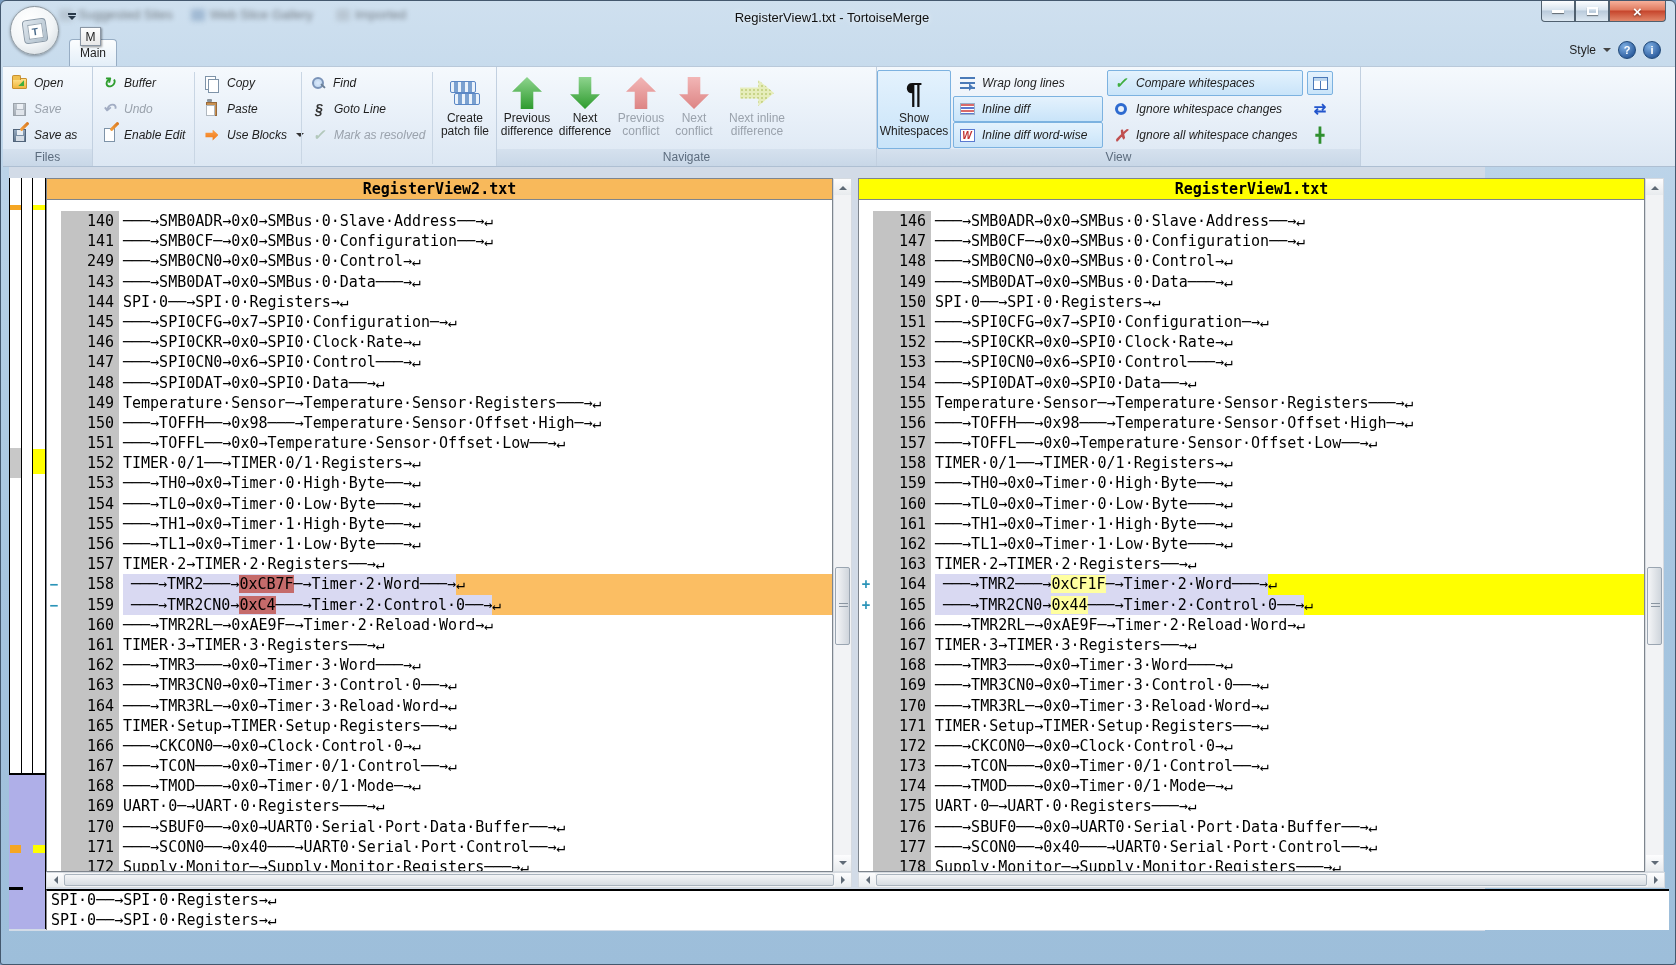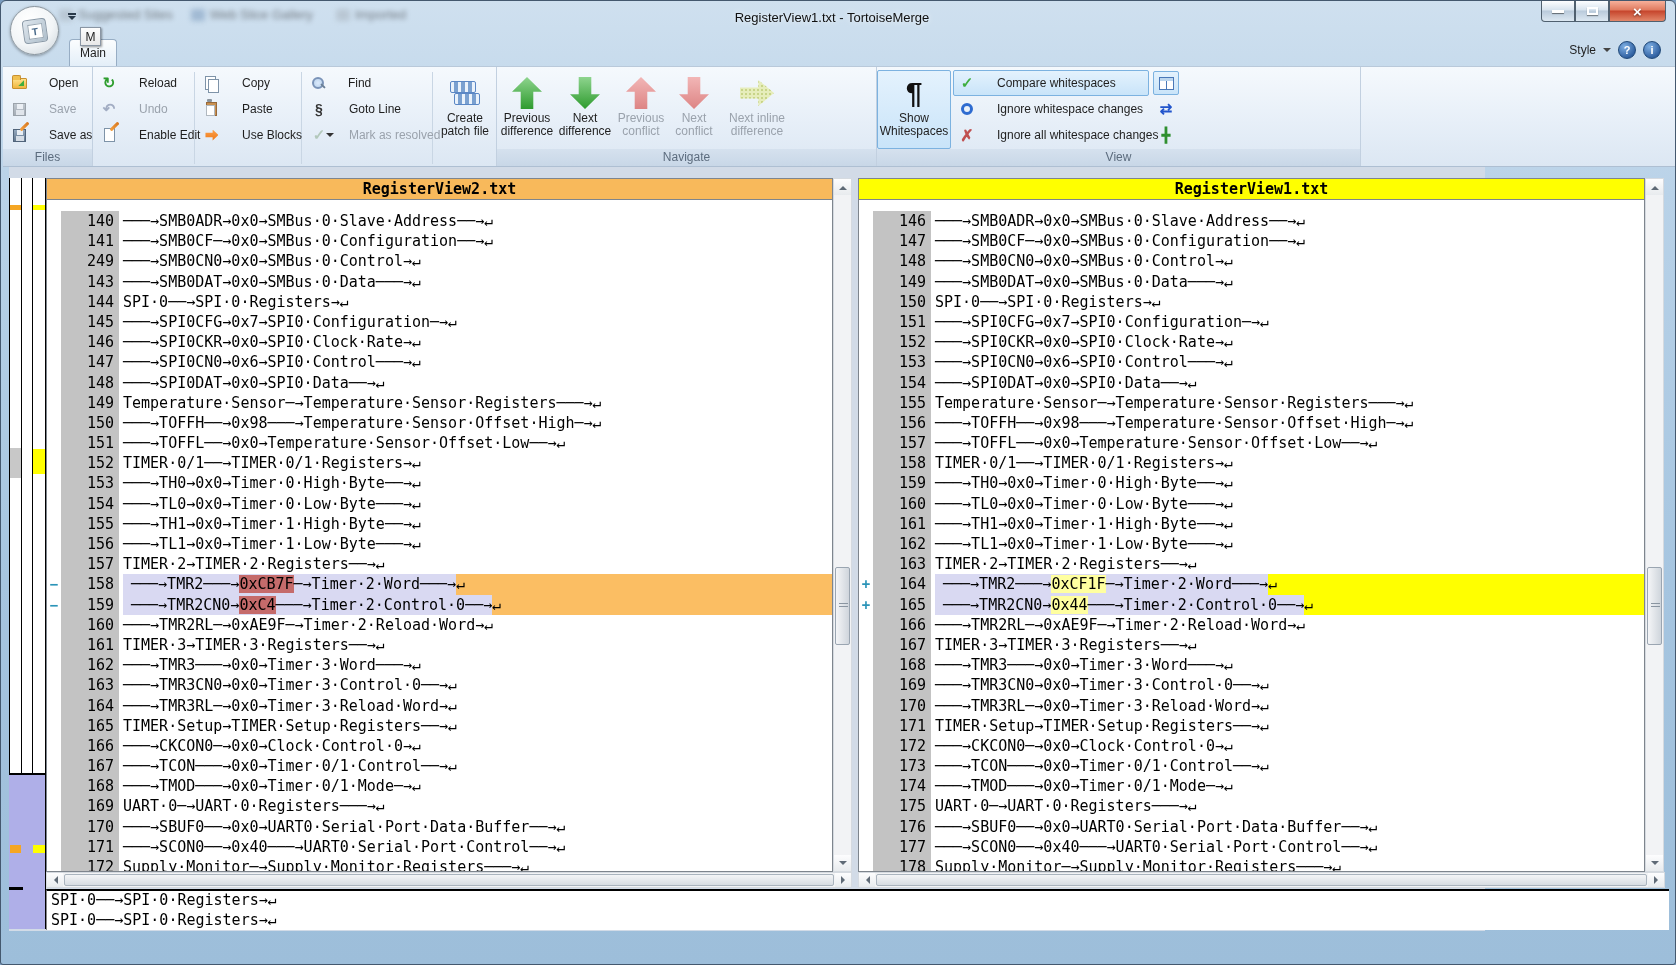--- a/index.html
+++ b/index.html
@@ -40,21 +40,21 @@
   .caret-dn { width:0; height:0; border:4px solid transparent; border-top-color:#444; margin-top:4px; }
   .roundbtn { width:18px; height:18px; border-radius:50%; background:radial-gradient(circle at 35% 30%,#7fb0e4,#2d5d9e 75%); border:1px solid #1e4878; color:#fff; font-size:11px; font-weight:bold; text-align:center; line-height:16px; }
   
   .ribbon { position:absolute; left:2px; top:65px; width:1672px; height:101px;
     background:linear-gradient(180deg,#f5f9fd 0%,#e7eff8 55%,#dce7f3 100%); border-top:1px solid #b9c9da; border-bottom:1px solid #aebfd2; display:flex; }
   .rgroup { display:flex; flex-direction:column; border-right:1px solid #c2d0e0; }
   .rbody { flex:1; display:flex; padding-top:3px; }
   .rlabel { height:17px; background:linear-gradient(180deg,#d5e1ee,#c8d7e7); color:#5c6c7e; font-size:12px; text-align:center; line-height:16px; position:relative; }
   .rcol { display:flex; flex-direction:column; padding:0 2px; }
   .vsep { width:1px; background:#c9d6e4; margin:2px 1px; }
-  .sbtn { height:26px; display:flex; align-items:center; gap:22px; padding:0 5px; font-size:12px; color:#1e1e1e; border:1px solid transparent; border-radius:2px; white-space:nowrap; }
+  .sbtn { height:26px; display:flex; align-items:center; gap:7px; padding:0 5px; font-size:12px; color:#1e1e1e; border:1px solid transparent; border-radius:2px; white-space:nowrap;font-style:italic; }
   .sbtn .lbl { position:relative; top:0; }
   .sbtn.dis { color:#9aa2ac; }
   .sbtn.dis .ic { opacity:.55; filter:grayscale(.6); }
   .sbtn.on, .bbtn.on, .qbtn.on { background:linear-gradient(180deg,#e4f2fd,#c9e4f9); border:1px solid #7cb2e0; }
   .bbtn { display:flex; flex-direction:column; align-items:center; justify-content:flex-start; text-align:center; font-size:12px; line-height:13px; color:#1e1e1e; padding:3px 2px 1px; border:1px solid transparent; border-radius:2px; }
   .bbtn.dis { color:#9aa2ac; }
   .bbtn .bic { height:38px; display:flex; align-items:center; justify-content:center; }
   
   .ic { display:inline-flex; width:16px; height:16px; align-items:center; justify-content:center; position:relative; flex:none; }
   .ic-folder { width:15px; height:11px; background:linear-gradient(180deg,#ffe08a,#f0b73f); border:1px solid #c89030; border-radius:1px; position:relative; align-self:center; }
@@ -212,21 +212,21 @@
       </div>
         </div>
       <div class="rlabel">Files</div>
     </div>
 
     <div class="rgroup" style="width:404px">
       <div class="rbody">
         <div class="rcol" style="width:100px">
           <div class="sbtn">
               <span class="ic ic-glyph" style="color:#2f9e2f;font-size:15px">↻</span>
-              <span class="lbl">Reload</span>
+              <span class="lbl">Buffer</span>
             </div>
           <div class="sbtn dis">
               <span class="ic ic-glyph" style="color:#5577cc;font-size:15px">↶</span>
               <span class="lbl">Undo</span>
             </div>
           <div class="sbtn">
               <span class="ic ic-pencil-over">
                 <span class="ic-page"></span>
               </span>
               <span class="lbl">Enable Edit</span>
@@ -315,20 +315,40 @@
       </div>
       <div class="rlabel">Navigate</div>
     </div>
 
     <div class="rgroup" style="width:484px">
       <div class="rbody">
         <div class="bbtn on" style="width:74px">
             <span class="bic ic-pilcrow">¶</span>
             <span>Show Whitespaces</span>
           </div>
+        <div class="rcol" style="width:154px">
+          <div class="sbtn">
+              <span class="ic">
+                <span class="ic-wrap"></span>
+              </span>
+              <span class="lbl">Wrap long lines</span>
+            </div>
+          <div class="sbtn on">
+              <span class="ic">
+                <span class="ic-inline"></span>
+              </span>
+              <span class="lbl">Inline diff</span>
+            </div>
+          <div class="sbtn on">
+              <span class="ic">
+                <span class="ic-w">W</span>
+              </span>
+              <span class="lbl">Inline diff word-wise</span>
+            </div>
+        </div>
         <div class="rcol" style="width:200px">
           <div class="sbtn on">
               <span class="ic ic-glyph" style="color:#3fae3f;font-size:15px">✓</span>
               <span class="lbl">Compare whitespaces</span>
             </div>
           <div class="sbtn">
               <span class="ic">
                 <span class="ic-ring"></span>
               </span>
               <span class="lbl">Ignore whitespace changes</span>

